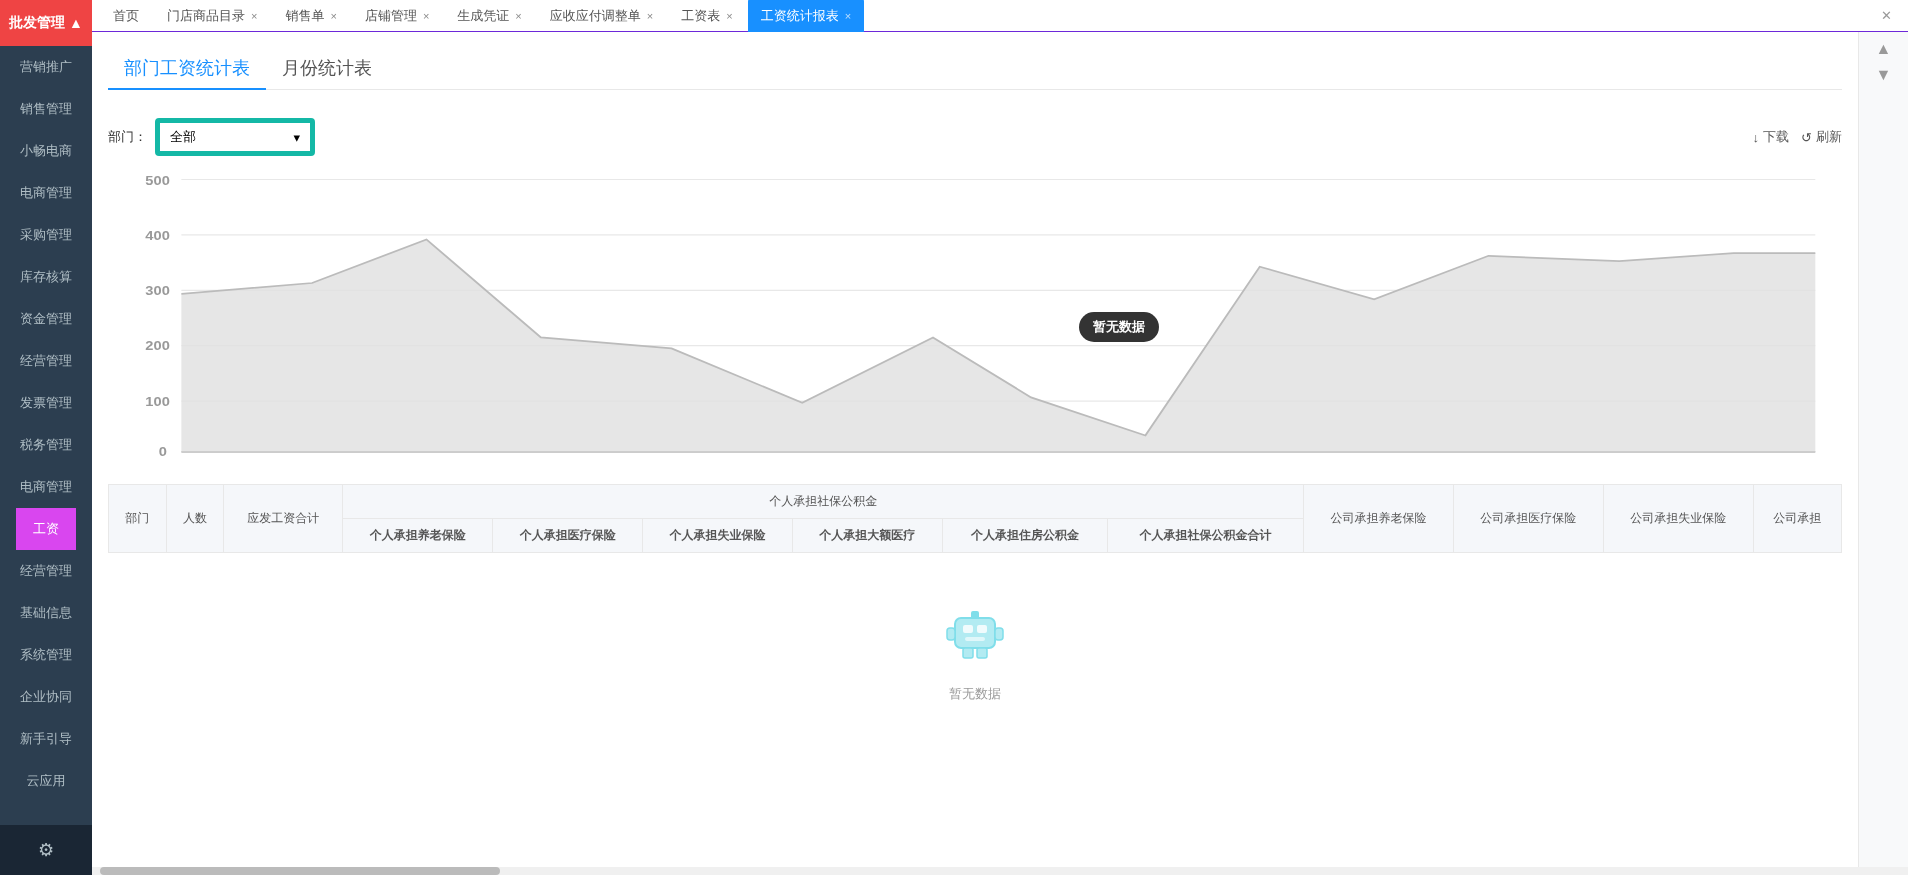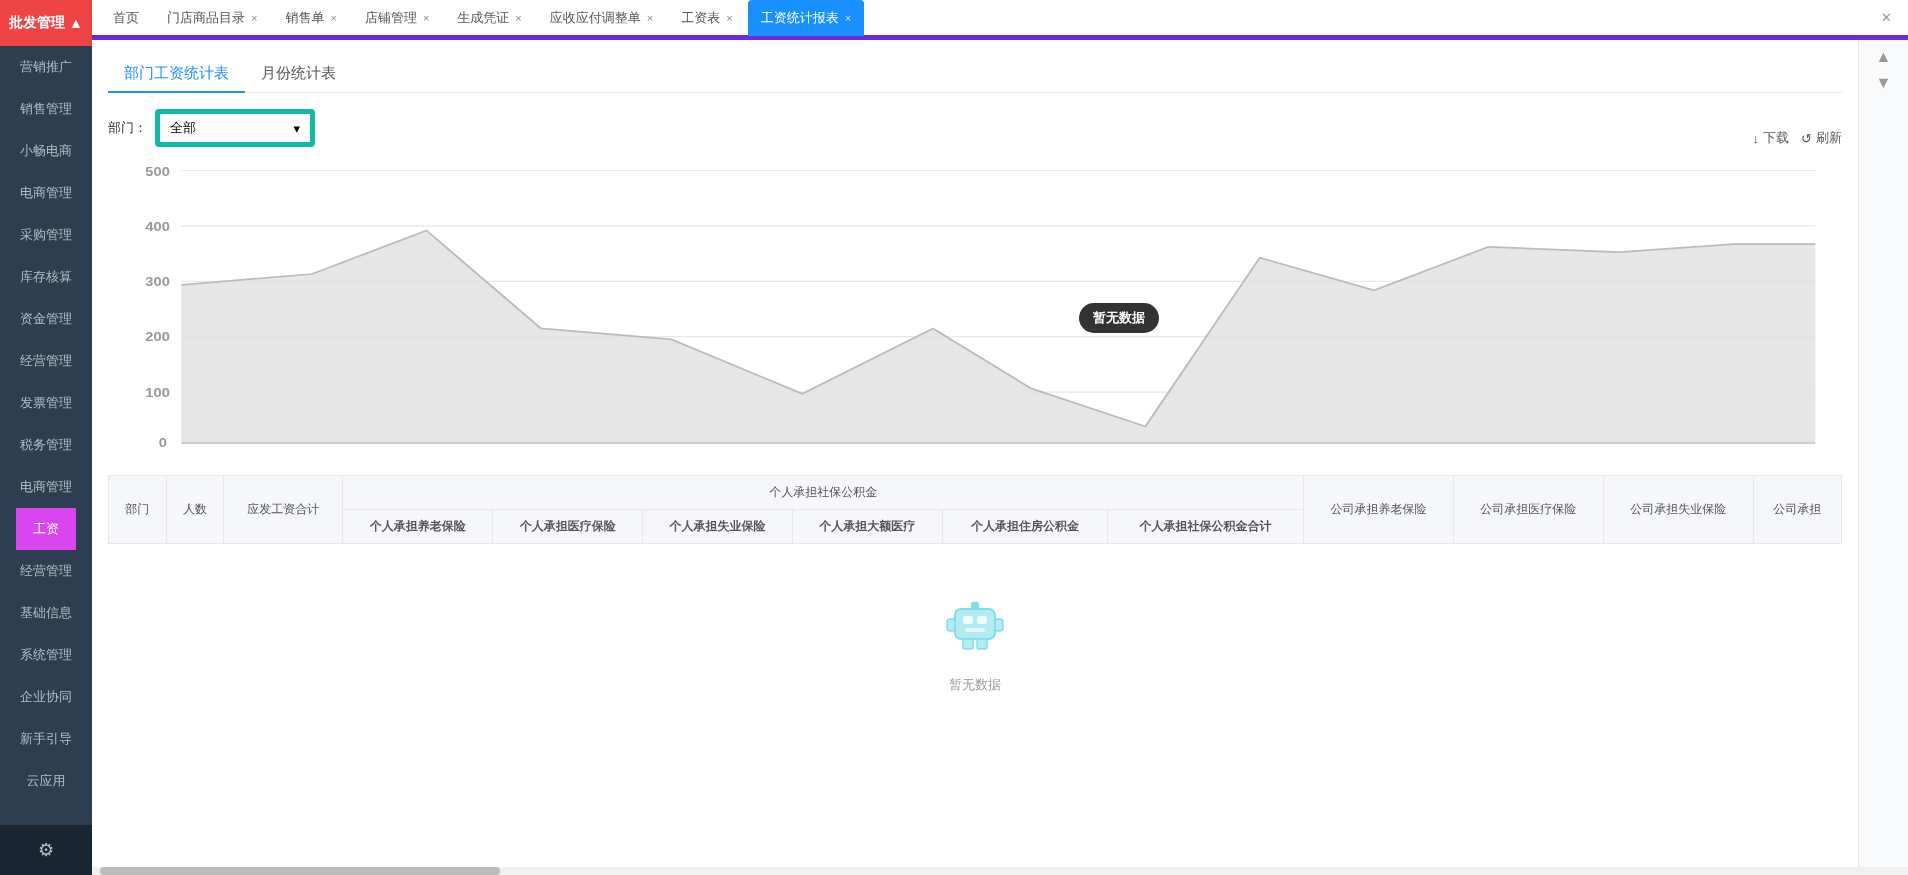--- a/index.html
+++ b/index.html
@@ -57,22 +57,22 @@
       display: flex;
       flex-direction: column;
       overflow: hidden;
     }
 
     
     .tab-bar {
       background: #fff;
       display: flex;
       align-items: center;
-      border-bottom: 5px solid #6d28d9;
-      height: 40px;
+      border-bottom: 1px solid #6d28d9;
+      height: 32px;
       flex-shrink: 0;
       padding: 0 8px;
       gap: 2px;
     }
     .tab {
       display: flex;
       align-items: center;
       padding: 6px 12px;
       border-radius: 4px 4px 0 0;
       cursor: pointer;
@@ -122,37 +122,38 @@
     
     .sub-tabs {
       display: flex;
       gap: 0;
       margin-bottom: 16px;
       border-bottom: 1px solid #e8e8e8;
     }
     .sub-tab {
       padding: 8px 16px;
       cursor: pointer;
-      font-size: 15px;
+      font-size: 18px;
       color: #555;
       border-bottom: 2px solid transparent;
       margin-bottom: -1px;
     }
     .sub-tab.active {
       color: #1890ff;
       border-bottom: 2px solid #1890ff;
       font-weight: 500;
     }
 
     
     .toolbar {
       display: flex;
-      align-items: flex-end;
+      align-items: center;
       justify-content: space-between;
       margin-bottom: 12px;
+      margin-top: 12px;
     }
     .dept-filter {
       display: flex;
       align-items: center;
       gap: 8px;
     }
     .dept-label { color: #333; font-size: 13px; }
     .dept-select {
       width: 160px;
       padding: 5px 10px;

